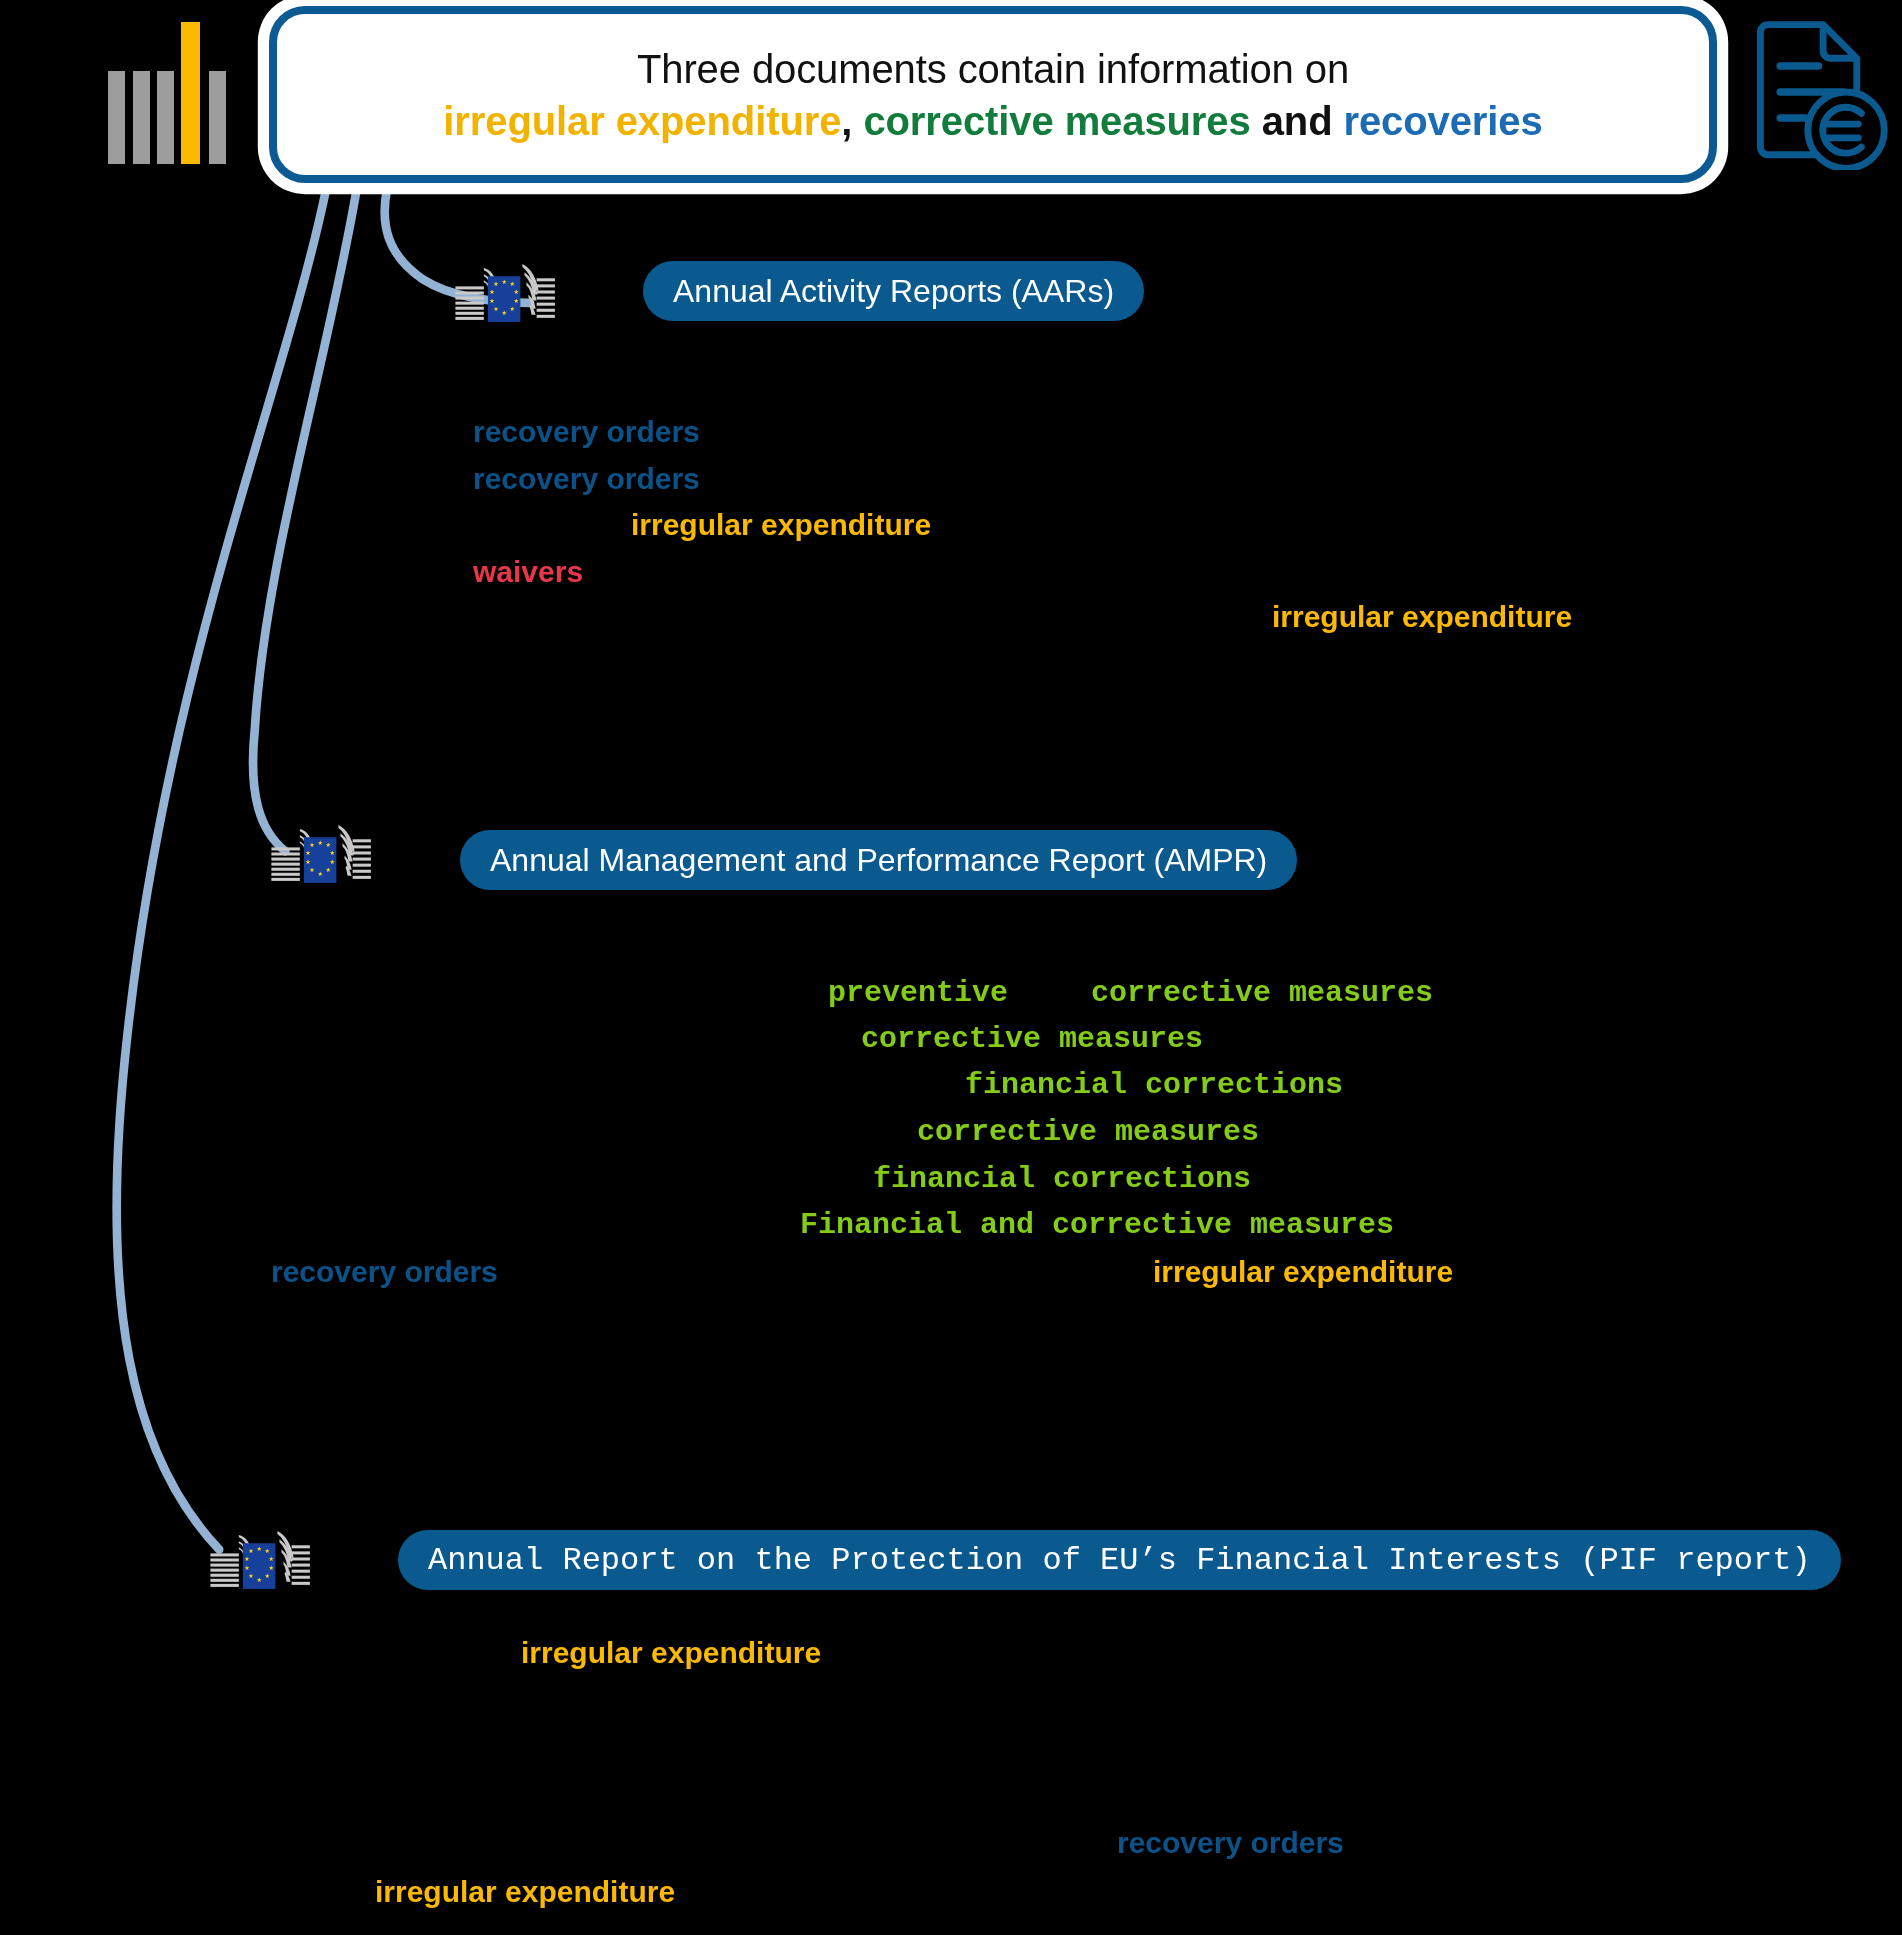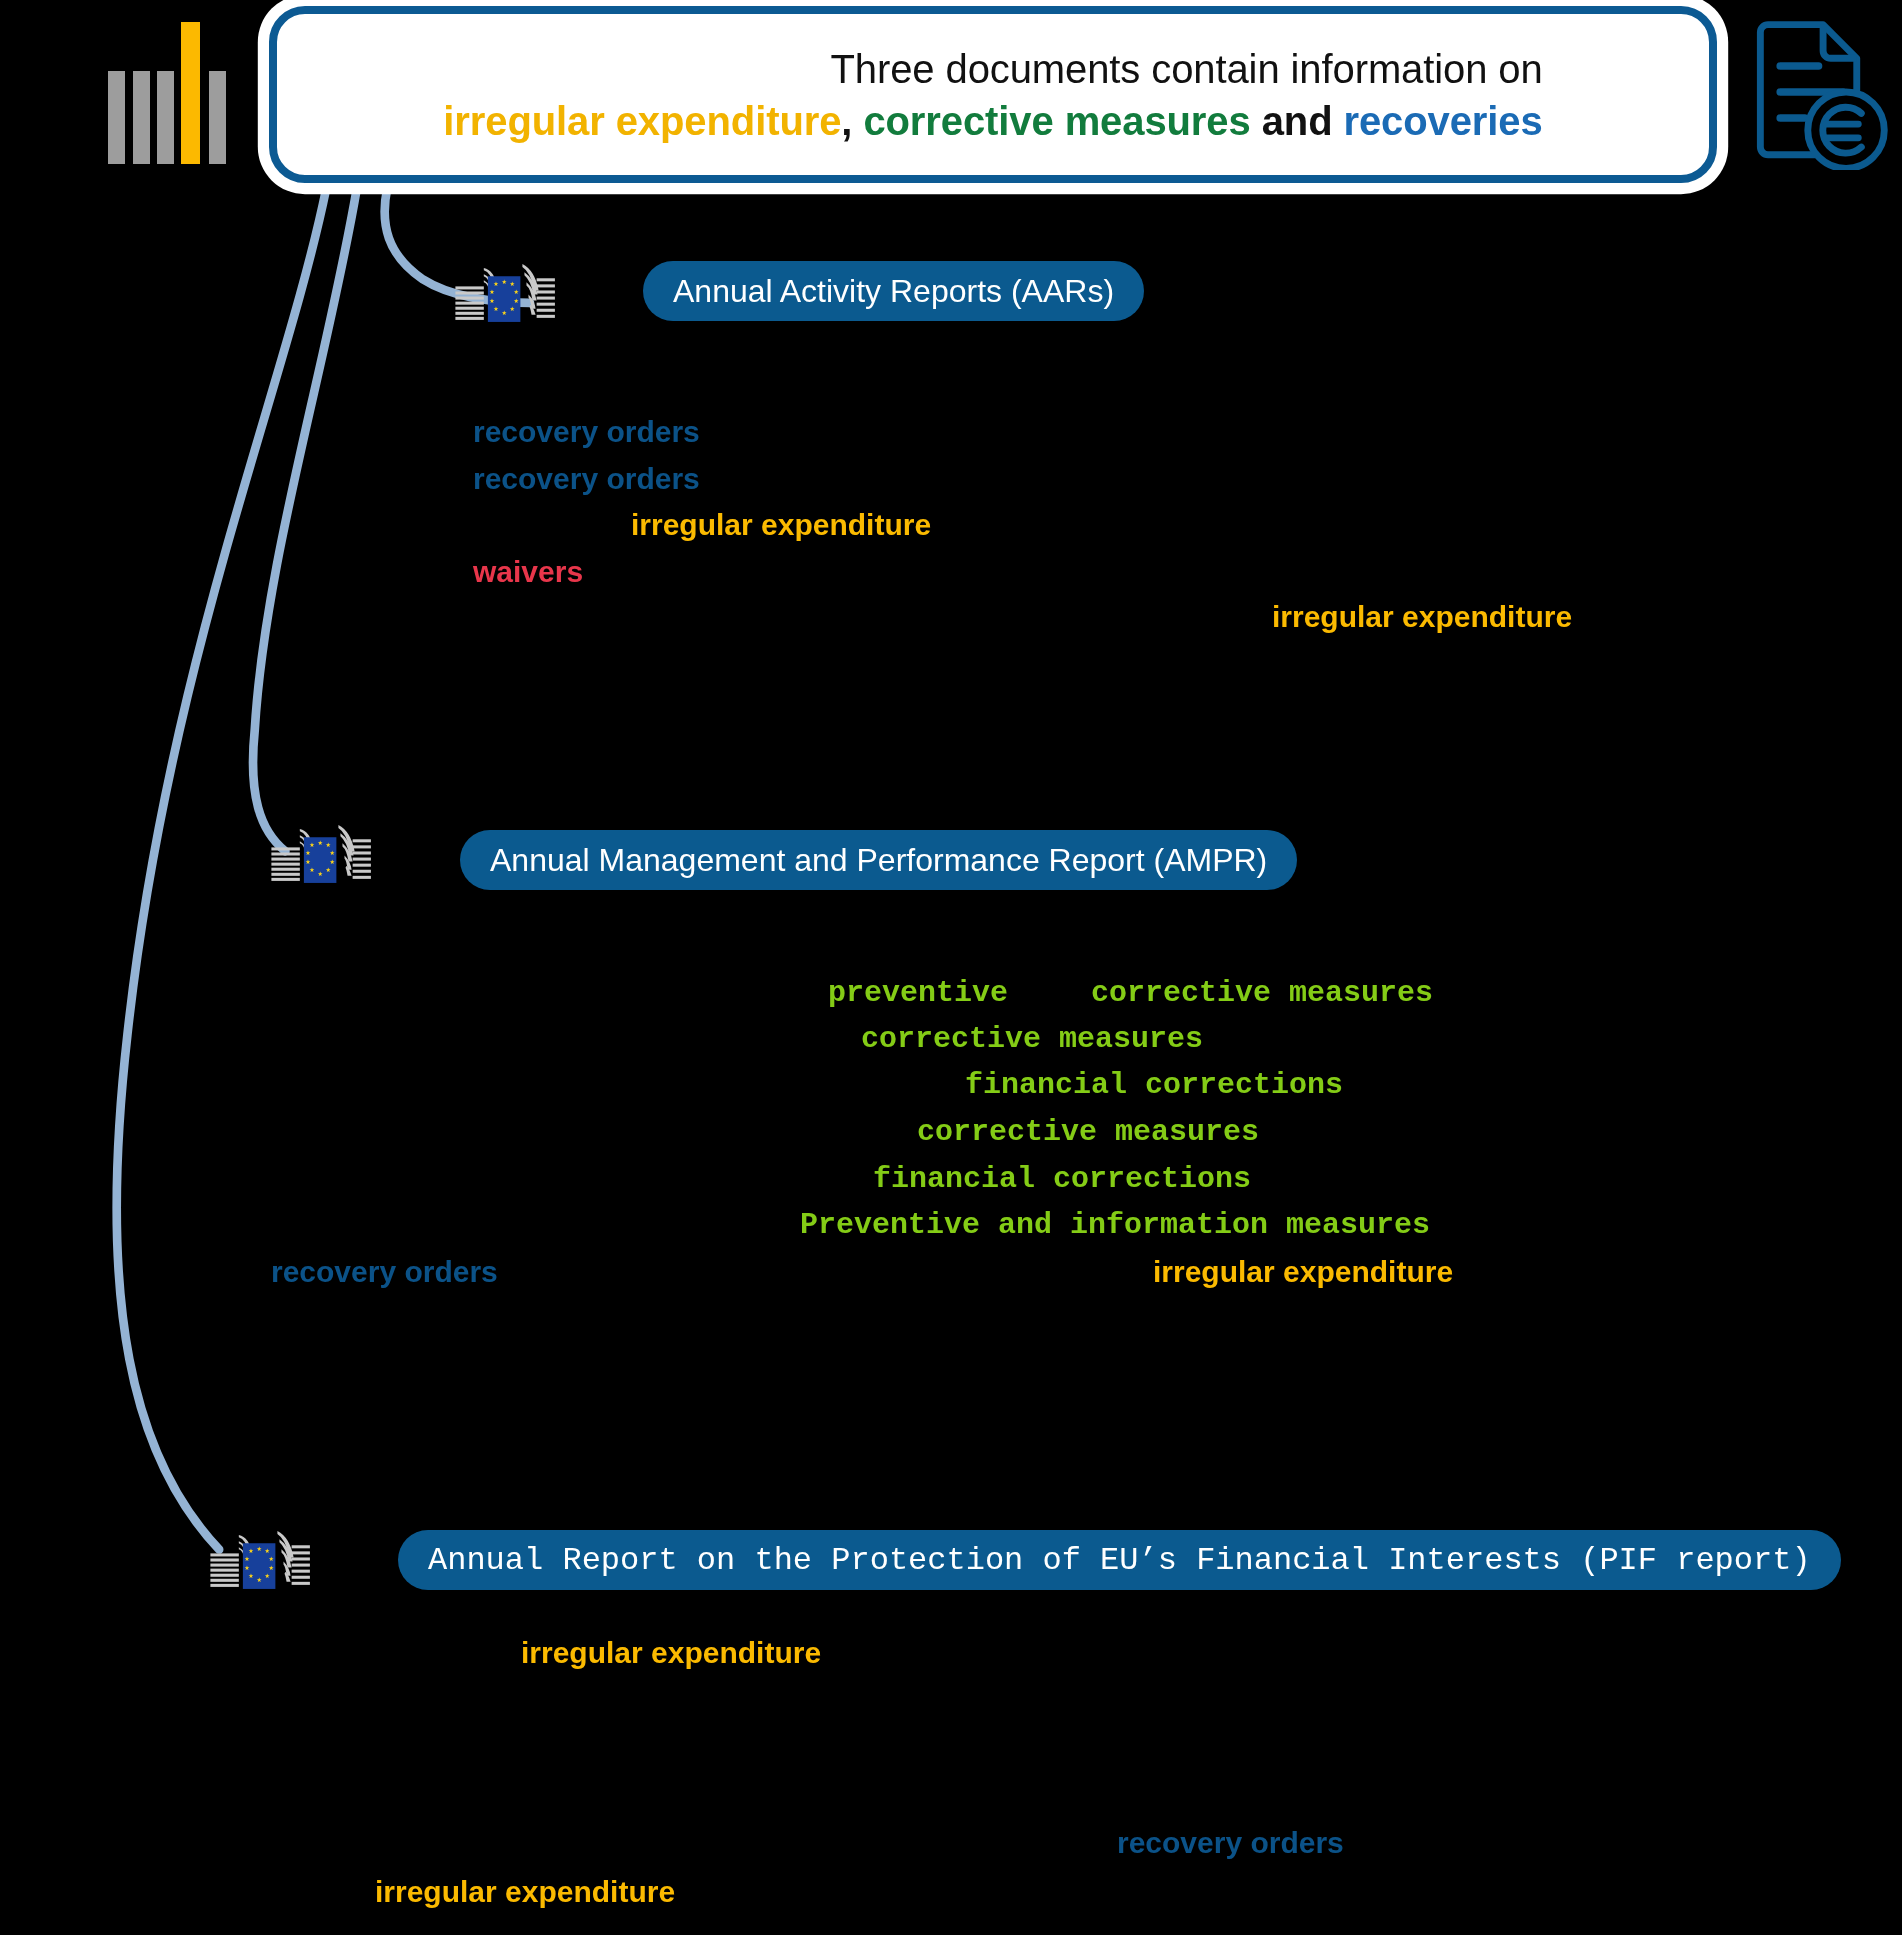--- a/index.html
+++ b/index.html
@@ -18,21 +18,21 @@
   #bar-mark .bar.b3{left:49px;height:93px;}
   #bar-mark .bar.b4{left:73px;height:142px;background:#FCB900;width:19px;}
   #bar-mark .bar.b5{left:101px;height:93px;}
 
   
   #header-callout{
     position:absolute;left:269px;top:6.1px;width:1448px;height:177px;
     background:#ffffff;border:8.2px solid #0C5A93;border-radius:36px;
     box-shadow:0 0 0 11.2px #ffffff;
     display:flex;align-items:center;justify-content:center;
-    text-align:right;box-sizing:border-box;
+    text-align:center;box-sizing:border-box;
   }
   #header-callout .htext{
     font-size:40px;line-height:1.30;color:#111;letter-spacing:-0.1px;
     font-weight:400;padding:0 20.4px;
   }
   #header-callout .hline2{display:block;font-weight:700;}
   .c-yellow{color:#F2B300;}
   .c-green{color:#127C3D;}
   .c-blue{color:#1B6BB5;}
   .c-dark{color:#111;}
@@ -199,21 +199,21 @@
   <div class="pill" id="pill-ampr">
     <span>Annual Management and Performance Report (AMPR)</span>
   </div>
 
   <div class="kw green" style="left:828px;top:978px;">preventive</div>
   <div class="kw green" style="left:1091px;top:978px;">corrective measures</div>
   <div class="kw green" style="left:861px;top:1024px;">corrective measures</div>
   <div class="kw green" style="left:965px;top:1070px;">financial corrections</div>
   <div class="kw green" style="left:917px;top:1117px;">corrective measures</div>
   <div class="kw green" style="left:873px;top:1164px;">financial corrections</div>
-  <div class="kw green" style="left:800px;top:1210px;">Preventive and information measures</div>
+  <div class="kw green" style="left:800px;top:1210px;">Financial and corrective measures</div>
   <div class="kw blue" style="left:271px;top:1257px;">recovery orders</div>
   <div class="kw yellow" style="left:1153px;top:1257px;">irregular expenditure</div>
 
   <svg class="eu-logo" style="left:204px;top:1527px;width:158px;height:66px;" viewBox="0 0 155 65">
     <g fill="#c9c9c9">
       <rect x="6" y="26" width="28" height="3"></rect>
         <rect x="6" y="31" width="28" height="3"></rect>
       <rect x="6" y="36" width="28" height="3"></rect>
         <rect x="6" y="41" width="28" height="3"></rect>
       <rect x="6" y="46" width="28" height="3"></rect>

